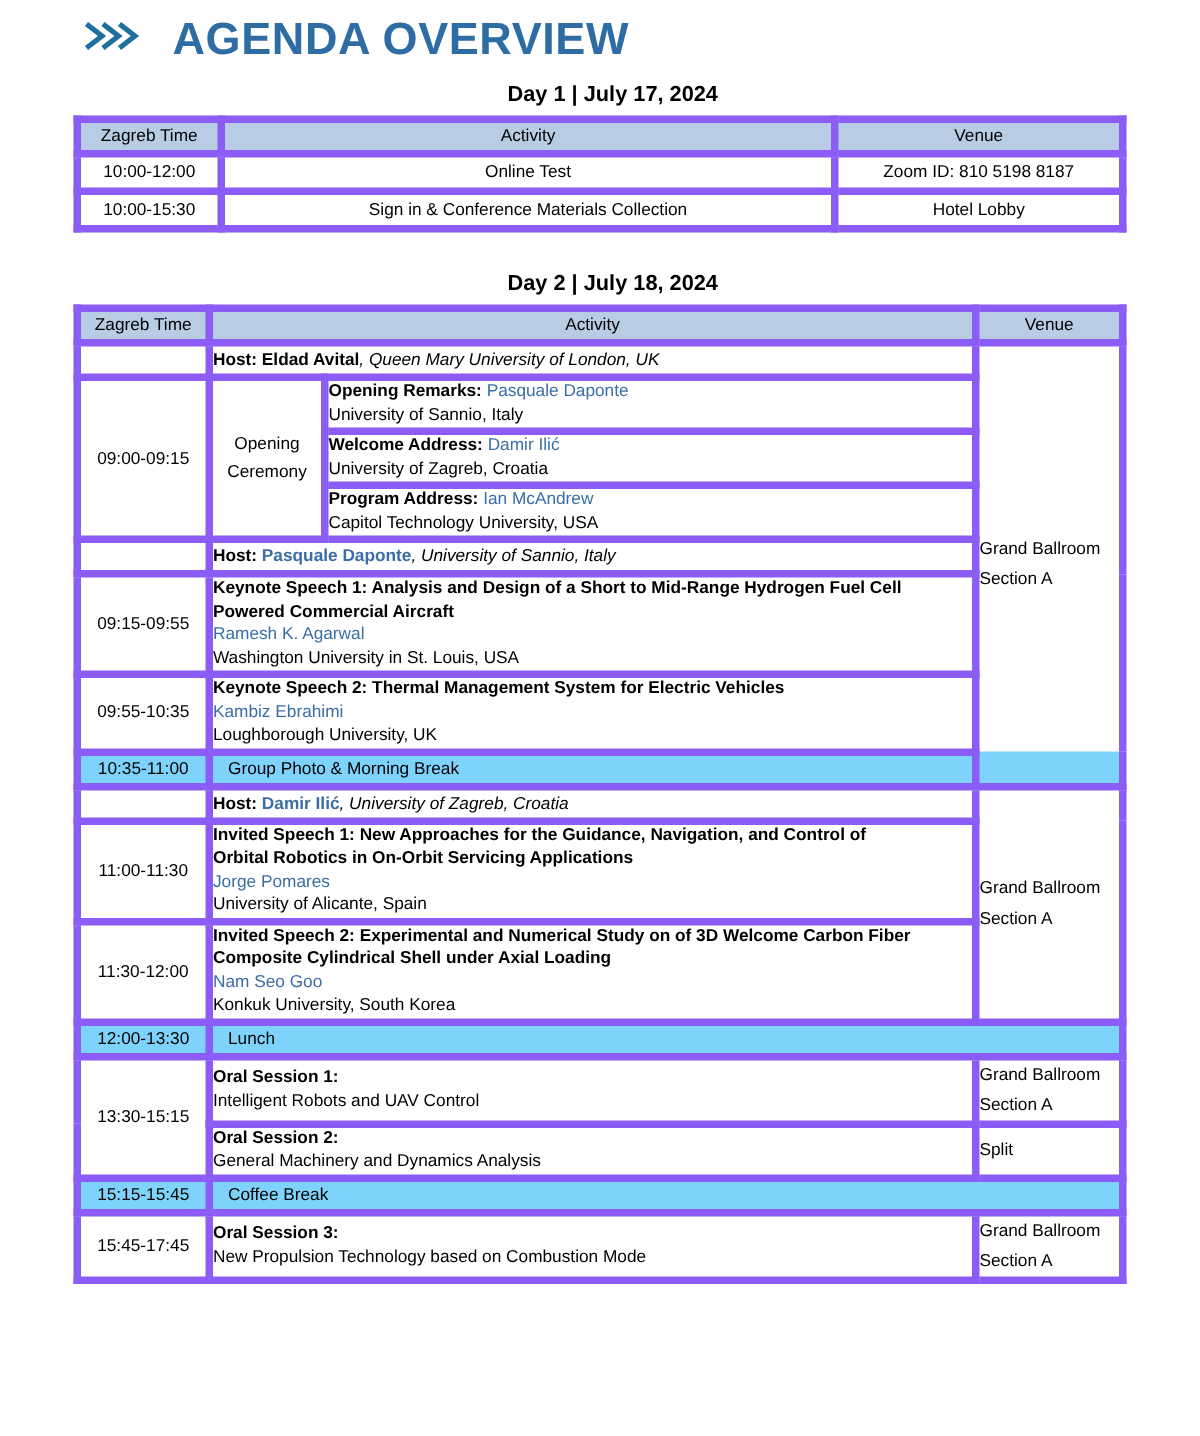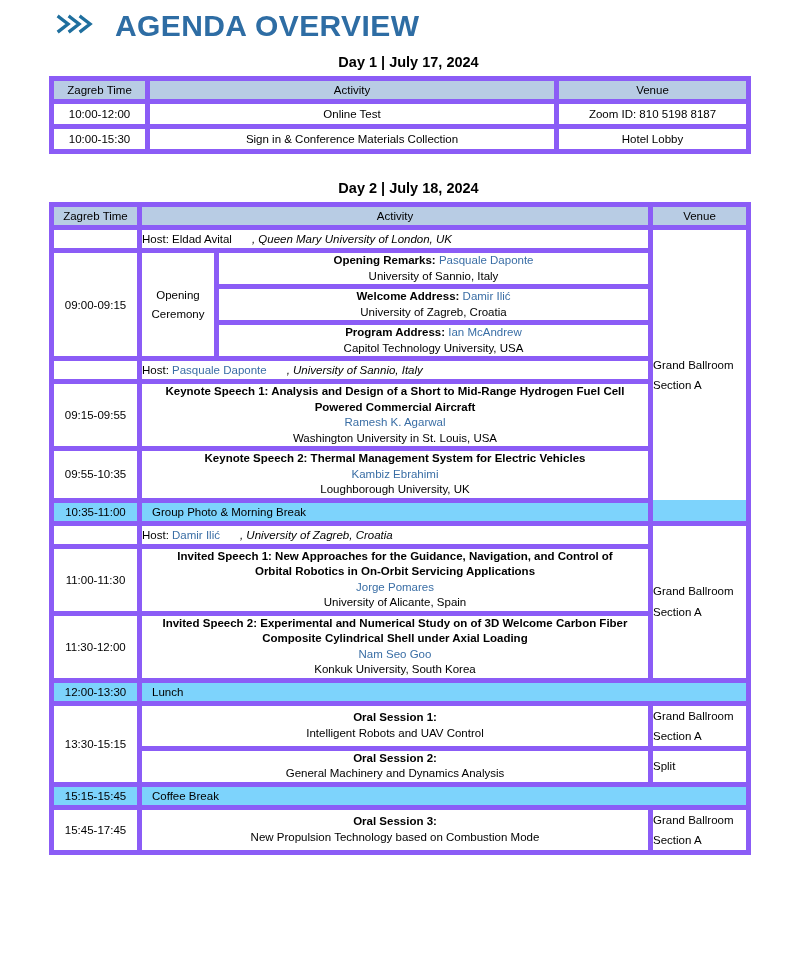--- a/index.html
+++ b/index.html
@@ -67,26 +67,26 @@
   
   .brk td {
     background: #7dd3fc;
     height: 23px;
     border-color: #9aafc8;
   }
   .brk .lbl { font-weight: normal; padding-left: 10px; }
 
   
   .host { padding: 5px 8px 5px 8px; height: 23px; }
-  .bold { font-weight: normal; margin-top: 44px; }
+  .bold { font-weight: bold; margin-top: 44px; }
   .nm { color: #3a6ea5; }
-  .ital { font-style: italic; margin-left: 20px; }
-
-  
-  .blk { padding: 6px 8px 7px 8px; line-height: 1.0; text-align: center; }
+  .ital { font-style: italic; }
+
+  
+  .blk { padding: 6px 8px 7px 8px; line-height: 1.0; }
   .blk .ln { display: block; padding: 2px 0; }
   .blk .ttl { font-weight: bold; }
 
   .vtxt { line-height: 1.75; text-align: left; }
   .occ { text-align: center; font-weight: bold; line-height: 1.6; font-size: 11.5px; }
 </style>
 </head>
 <body>
 
 <div class="page">

